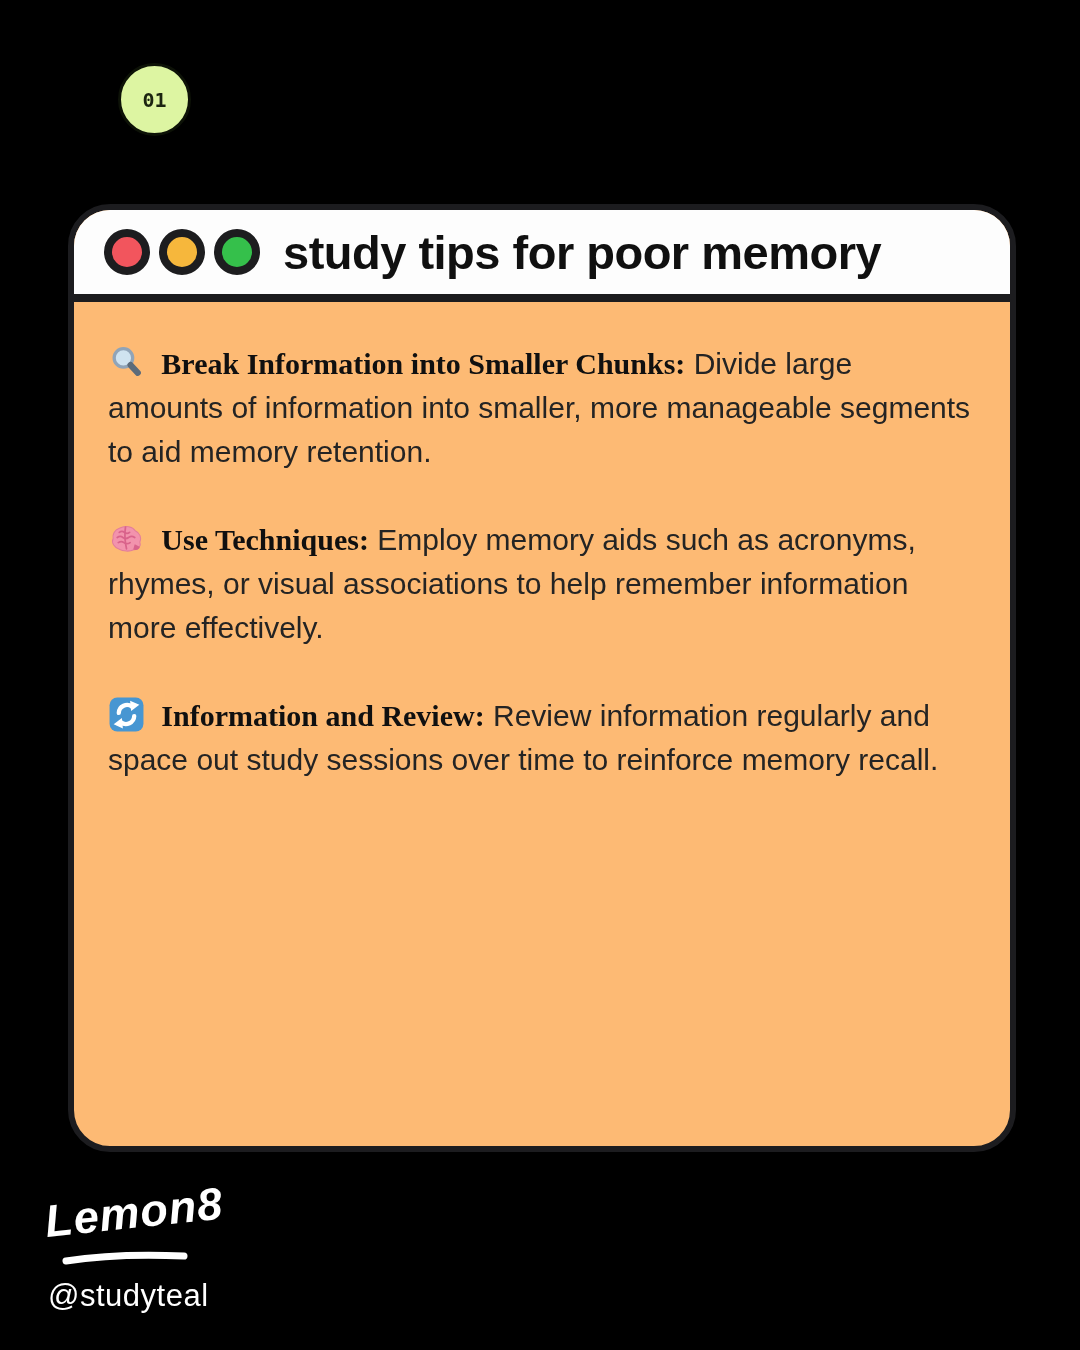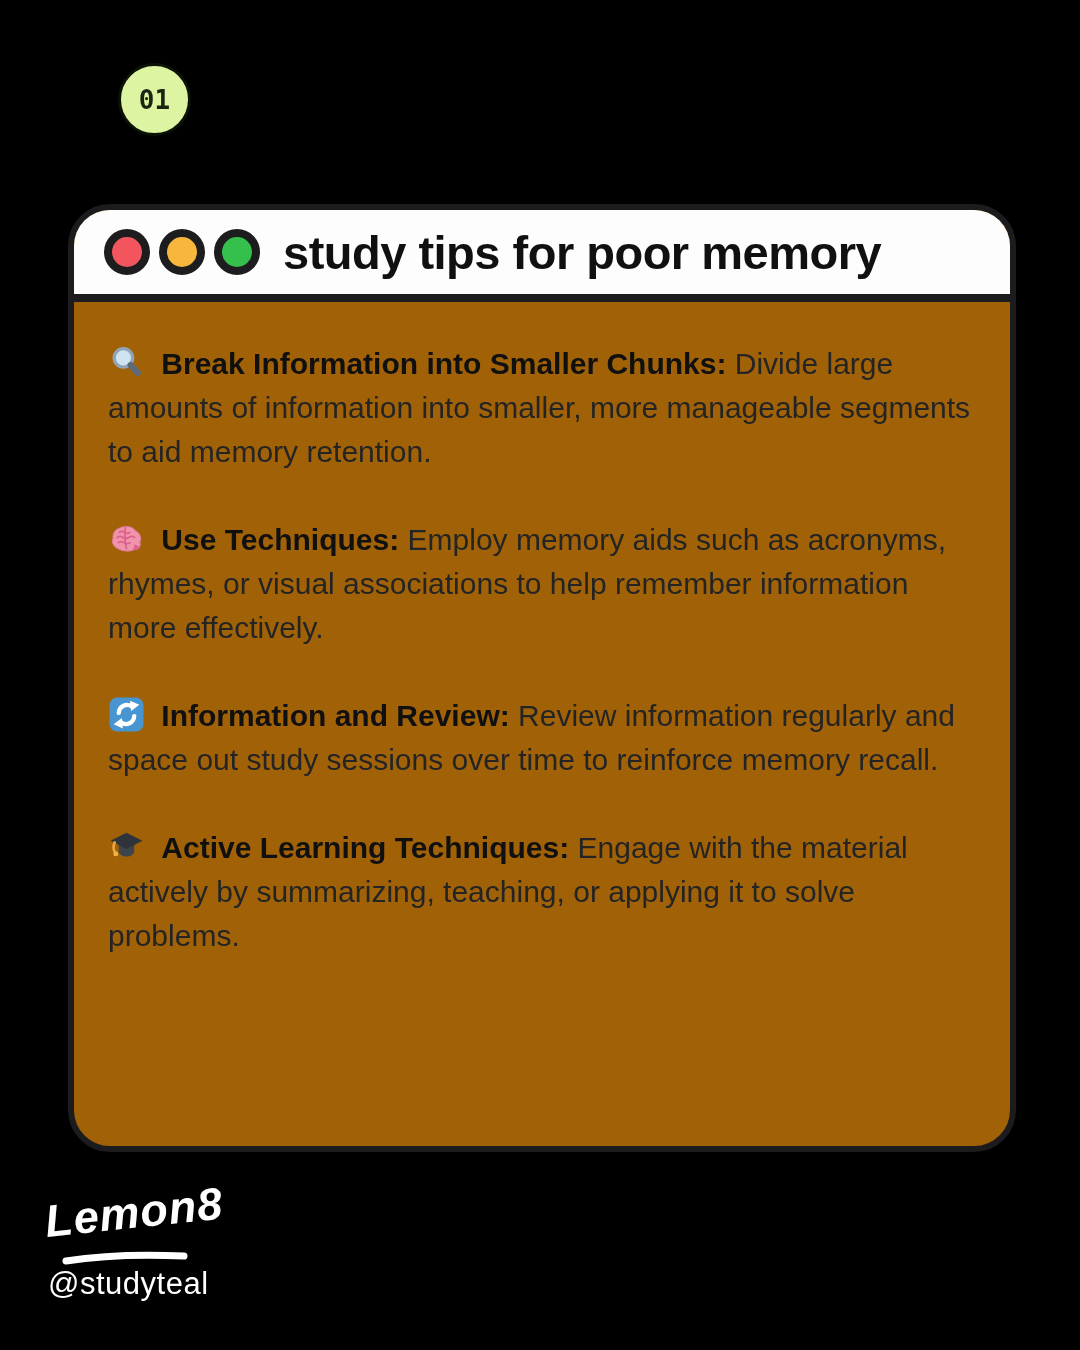--- a/index.html
+++ b/index.html
@@ -13,30 +13,30 @@
 
   
   .badge {
     position: absolute;
     left: 118px; top: 63px;
     width: 73px; height: 73px;
     border-radius: 50%;
     border: 3px solid #0d1207;
     display: flex; align-items: center; justify-content: center;
     font-family: "DejaVu Sans Mono", monospace;
-    font-size: 26px; font-weight: 600;
+    font-size: 20px; font-weight: 600;
     color: #1b2410;
   }
 
   
   .card {
     position: absolute;
     left: 68px; top: 204px;
     width: 948px; height: 948px;
-    background: #a16207;
+    background: #fdba74;
     border: 6px solid #1c1c1f;
     border-radius: 42px;
     overflow: hidden;
   }
   .card-header {
     height: 92px;
     border-bottom: 8px solid #1c1c1e;
     display: flex; align-items: center;
     padding: 0 30px;
     background: #fdfdfd;
@@ -68,40 +68,40 @@
     margin-bottom: 44px;
     width: 866px;
   }
   .tip-icon {
     display: inline-block;
     width: 37px; height: 37px;
     vertical-align: -7px;
     margin-right: 8px;
   }
   .tip-icon svg { width: 100%; height: 100%; display: block; }
-  .tip-title { font-weight: bold; color: #101010; }
+  .tip-title { font-weight: bold; color: #101010; font-family: Liberation Serif, serif; }
 
   
   .footer {
     position: absolute;
     left: 48px; top: 1196px;
     color: #ffffff;
   }
   .lemon8 {
     display: inline-block;
     font-size: 45px;
     font-weight: bold;
     font-style: italic;
     letter-spacing: 1px;
     transform: rotate(-6deg);
     transform-origin: left bottom;
   }
   .swoosh { display: block; margin: 2px 0 0 14px; }
   .handle {
-    margin-top: 0;
+    margin-top: 12px;
     font-size: 31px;
     font-weight: 400;
     color: #ffffff;
     letter-spacing: 0.5px;
   }
 </style>
 </head>
 <body>
 
 <div class="badge" style="background-color: rgb(221, 245, 162);">01</div>
@@ -144,30 +144,20 @@
         <rect x="1.5" y="1.5" width="33" height="33" rx="7.5" fill="#4796d2"></rect>
         <path d="M10.5 16.5 a8 8 0 0 1 13 -6" stroke="#ffffff" stroke-width="4.2" fill="none" stroke-linecap="round"></path>
         <polygon points="21.5,4.5 30.5,8.5 22.5,14.5" fill="#ffffff"></polygon>
         <path d="M25.5 19.5 a8 8 0 0 1 -13 6" stroke="#ffffff" stroke-width="4.2" fill="none" stroke-linecap="round"></path>
         <polygon points="14.5,31.5 5.5,27.5 13.5,21.5" fill="#ffffff"></polygon>
       </svg></span>
       <strong class="tip-title">Information and Review:</strong>
       <span class="tip-body">Review information regularly and space out study sessions over time to reinforce memory recall.</span>
     </p>
 
-    <p class="tip">
-      <span class="tip-icon"><svg viewBox="0 0 36 36">
-        <path d="M10.5 16 v7 c0 2.8 4.5 4.8 7.5 4.8 s7.5 -2 7.5 -4.8 v-7 l-7.5 3.8 z" fill="#3d444c"></path>
-        <polygon points="18,4.5 33.5,12.5 18,20.5 2.5,12.5" fill="#2e343a"></polygon>
-        <path d="M6.5 14 q-2.5 5.5 0.5 10" stroke="#e8a33d" stroke-width="2.6" fill="none" stroke-linecap="round"></path>
-        <circle cx="7.6" cy="25.2" r="2.4" fill="#f0b44c"></circle>
-      </svg></span>
-      <strong class="tip-title">Active Learning Techniques:</strong>
-      <span class="tip-body">Engage with the material actively by summarizing, teaching, or applying it to solve problems.</span>
-    </p>
 
   </div>
 </div>
 
 <div class="footer">
   <div class="lemon8">Lemon8</div>
   <svg class="swoosh" width="126" height="16" viewBox="0 0 126 16">
     <path d="M4 11 Q 55 3 122 6" stroke="#ffffff" stroke-width="7" fill="none" stroke-linecap="round"></path>
   </svg>
   <div class="handle">@studyteal</div>

